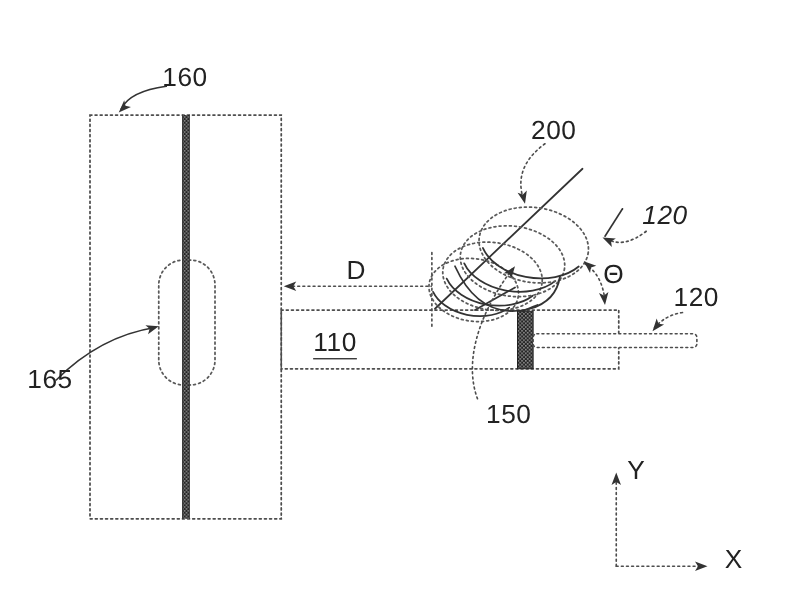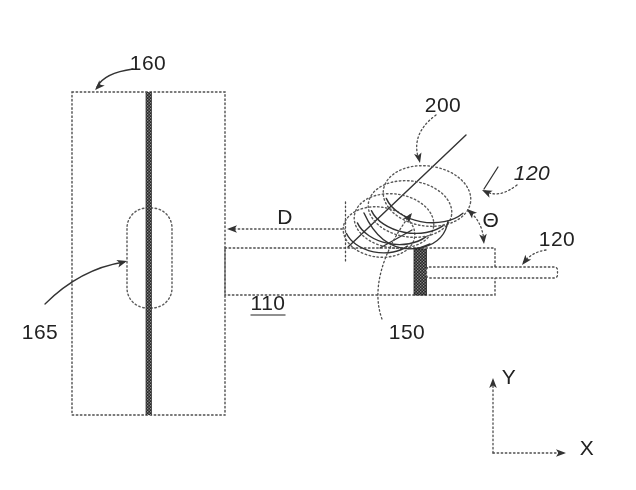--- a/index.html
+++ b/index.html
@@ -5,21 +5,21 @@
   html,body{margin:0;padding:0;background:#fff;}
   #stage{
     position:relative;width:636px;height:490px;background:#ffffff;
     font-family:"Liberation Sans", sans-serif;overflow:hidden;
   }
   #linework{position:absolute;left:0;top:0;}
   .ref-label{
     position:absolute;transform:translate(-50%,-50%);
     font-size:21px;color:#222;white-space:nowrap;letter-spacing:0.5px;
   }
-  .underlined{border-bottom:1.6px solid #222;padding-bottom:0px;margin-top:28px;}
+  .underlined{border-bottom:1.6px solid #222;padding-bottom:0px;}
   .axis-label{font-size:21px;}
 </style>
 </head>
 <body>
 
 <div id="stage">
 
   <svg id="linework" width="636" height="490" viewBox="0 0 636 490" fill="none" stroke-linecap="round">
     <defs>
       <pattern id="hatch" width="3" height="3" patternUnits="userSpaceOnUse">
@@ -138,21 +138,21 @@
       <g transform="translate(493,378) rotate(-90)">
           <path d="M0 0 L-10 3.8 L-7.6 0 L-10 -3.8 Z"></path>
         </g>
       <g transform="translate(566,453)">
           <path d="M0 0 L-10 3.8 L-7.6 0 L-10 -3.8 Z"></path>
         </g>
     </g>
   </svg>
 
   <div class="ref-label" style="left:148px;top:63px;">160</div>
-  <div class="ref-label" style="left:40px;top:332px;">165</div>
+  <div class="ref-label" style="left:40px;top:304px;">165</div>
   <div class="ref-label underlined" style="left:268px;top:275px;">110</div>
   <div class="ref-label" style="left:443px;top:105px;">200</div>
   <div class="ref-label" style="left:532px;top:173px;font-style:italic;">120</div>
   <div class="ref-label" style="left:557px;top:239px;">120</div>
   <div class="ref-label" style="left:381px;top:332px;margin-left:26px;">150</div>
   <div class="ref-label" style="left:285px;top:217px;">D</div>
   <div class="ref-label" style="left:491px;top:220px;">Θ</div>
   <div class="ref-label axis-label" style="left:509px;top:377px;">Y</div>
   <div class="ref-label axis-label" style="left:587px;top:448px;">X</div>
 

